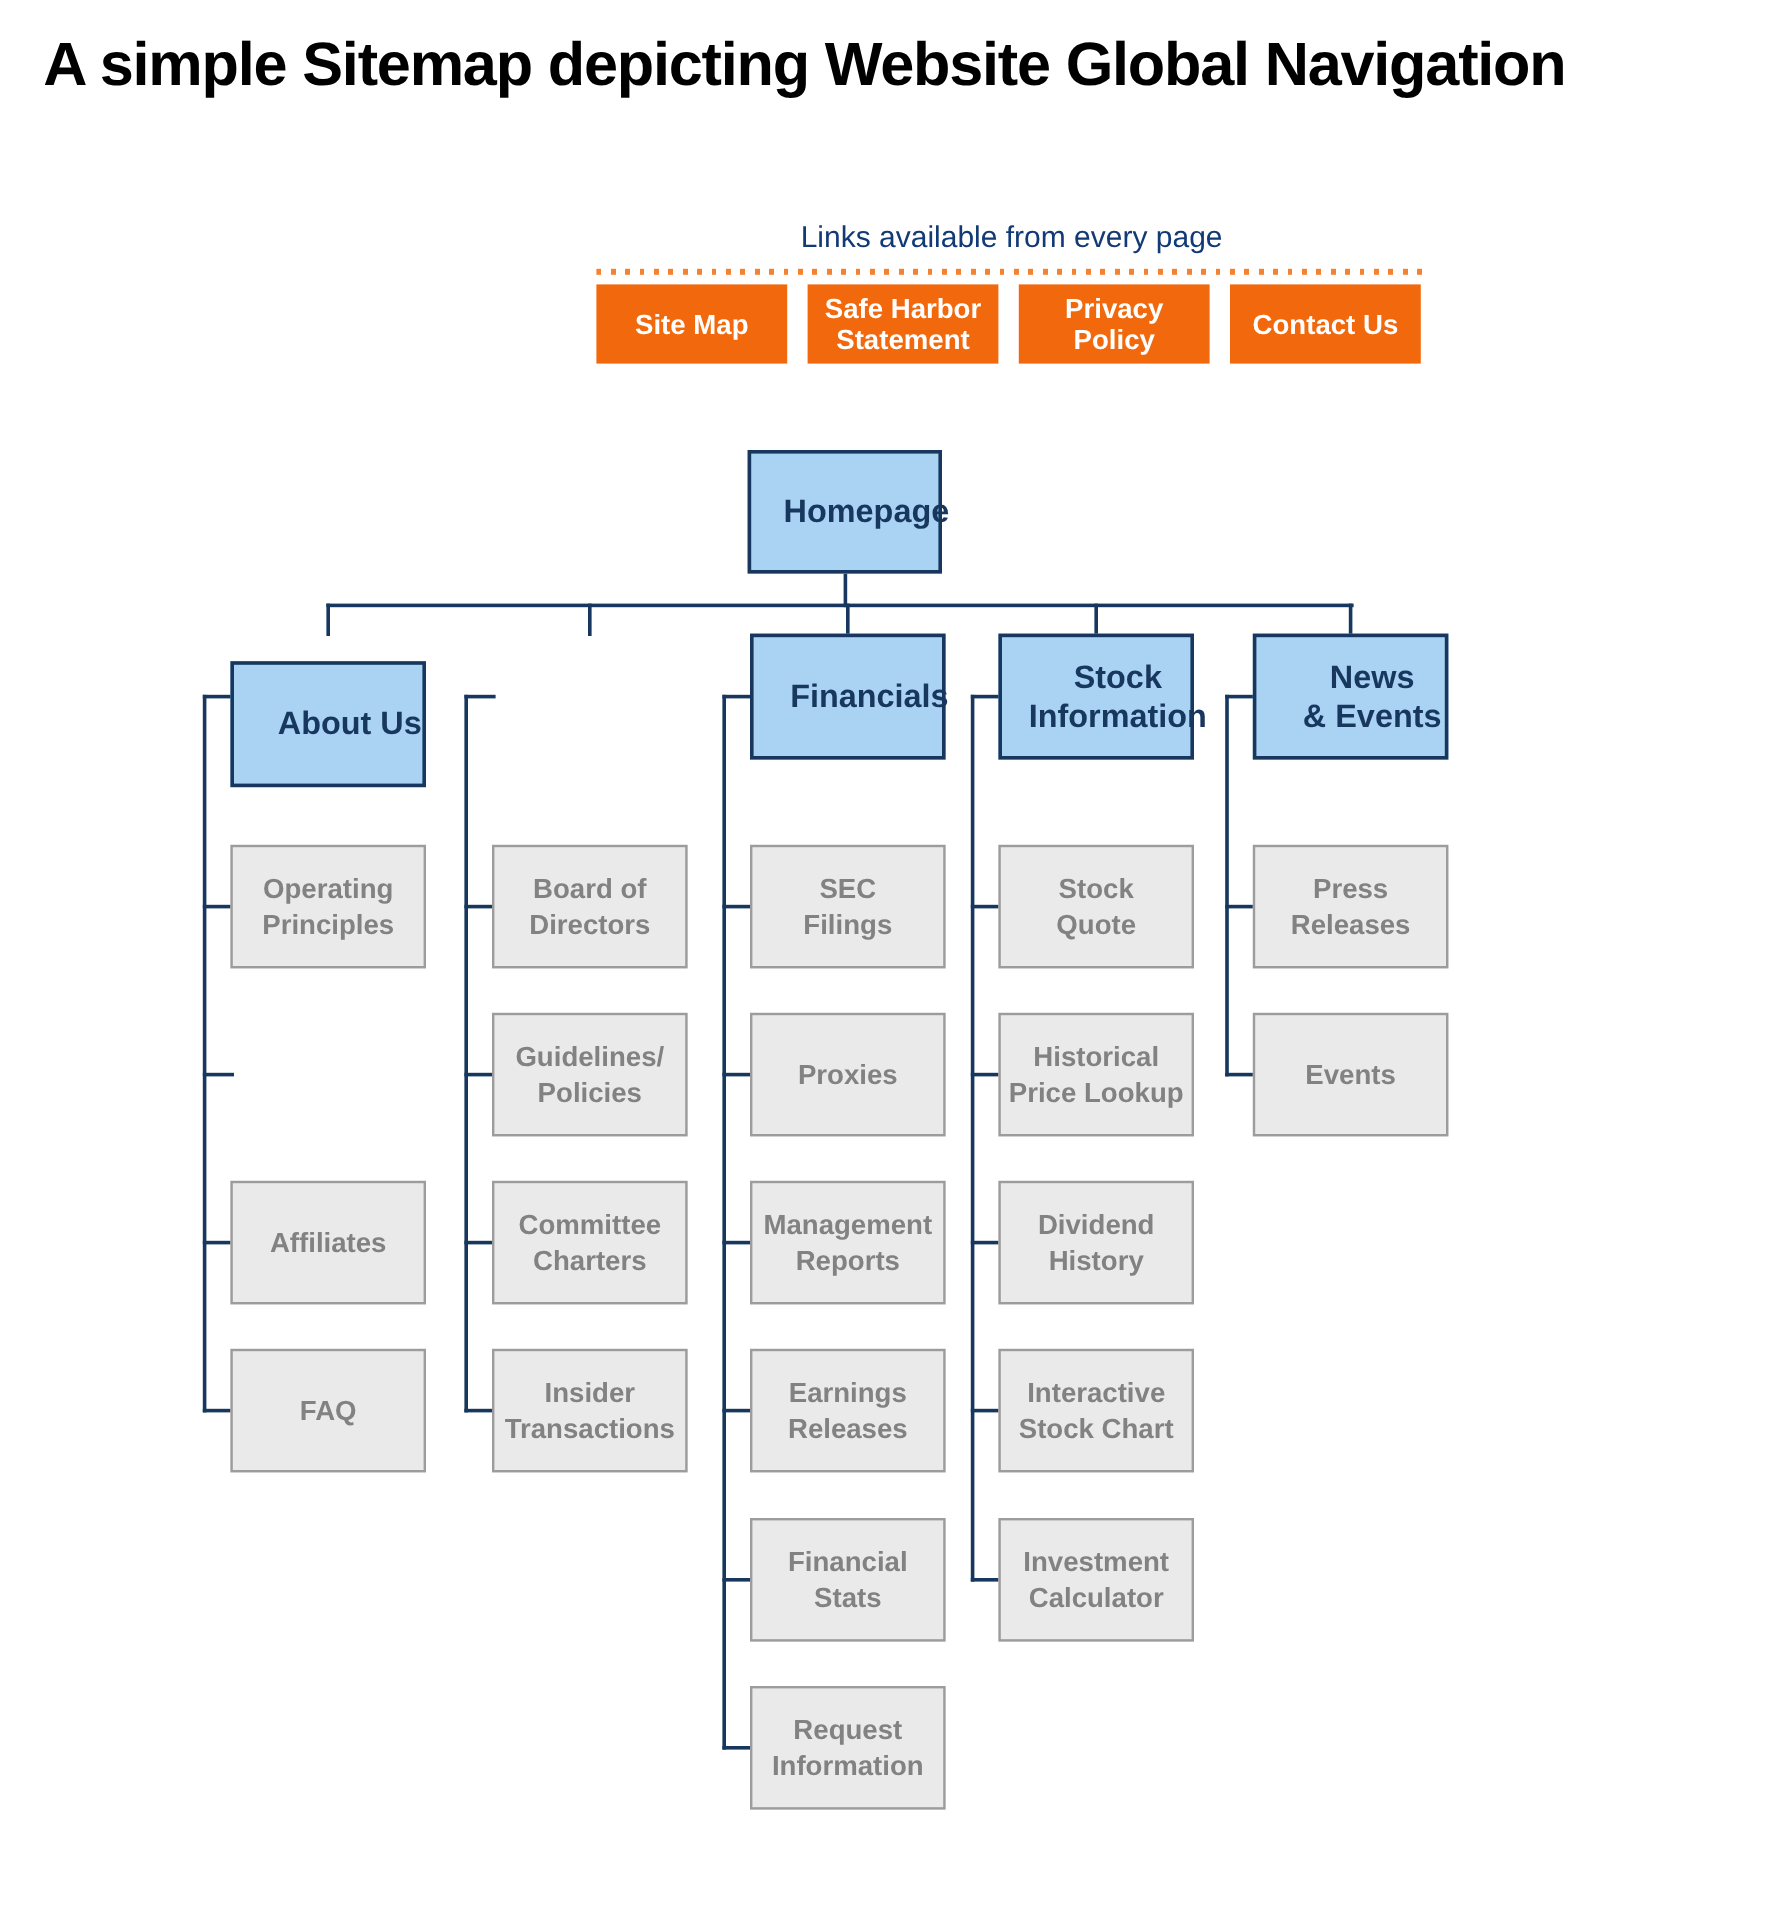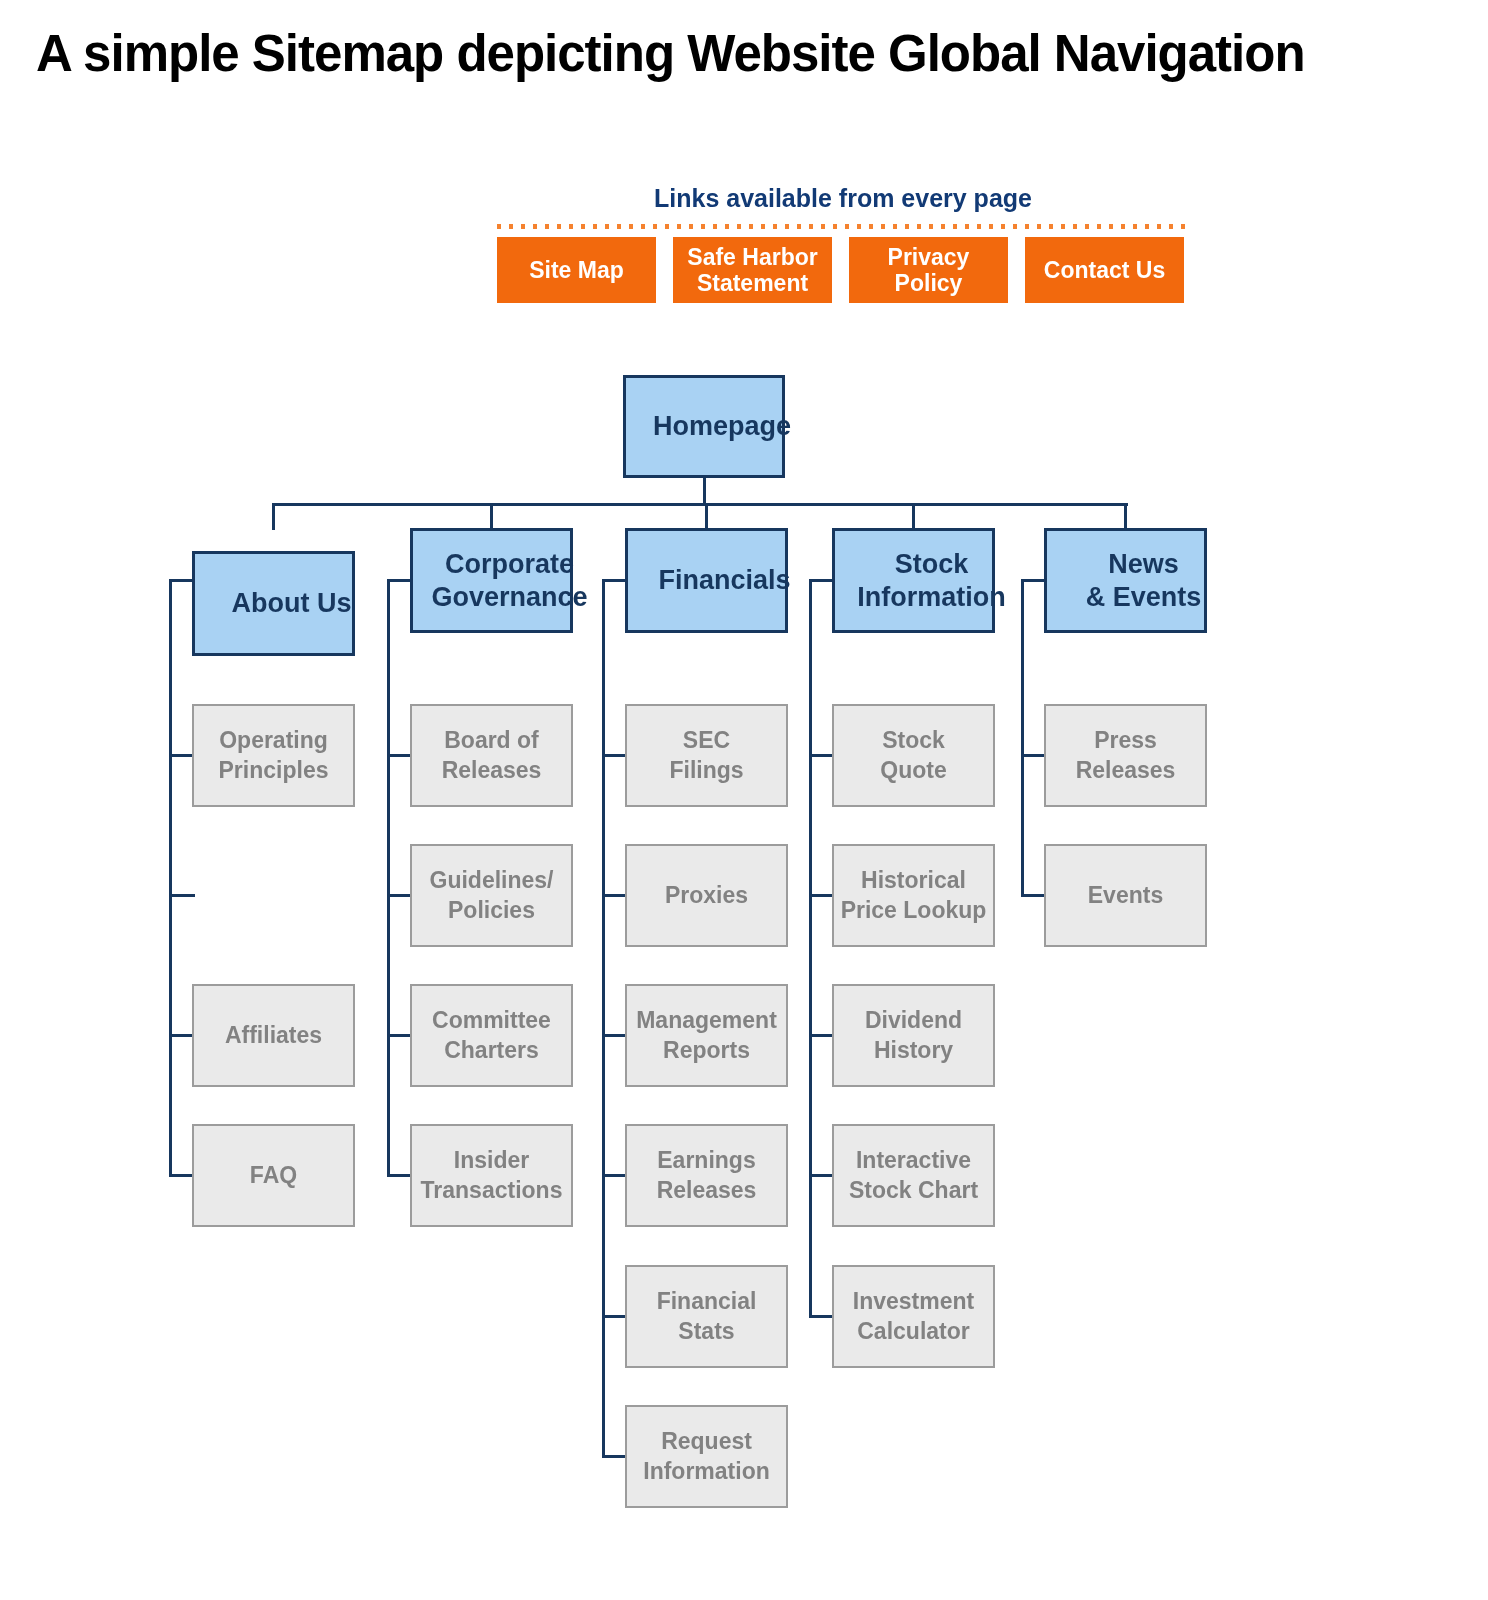--- a/index.html
+++ b/index.html
@@ -26,21 +26,21 @@
     letter-spacing: -1px;
     white-space: nowrap;
   }
   .gl-heading {
     position: absolute;
     left: 497px;
     top: 184px;
     width: 692px;
     text-align: center;
     font-size: 25px;
-    font-weight: bold;
+    font-weight: normal;
     color: #123a75;
   }
   .dotted-line {
     position: absolute;
     left: 497px;
     top: 224px;
     width: 692px;
     height: 5px;
     background: repeating-linear-gradient(to right, #f5822e 0px, #f5822e 4px, transparent 4px, transparent 12px);
   }
@@ -148,35 +148,33 @@
   <div class="ln" style="left:809px;top:1315px;width:26px;height:3px"></div>
 
   <div class="ln" style="left:1021px;top:579px;width:26px;height:3px"></div>
   <div class="ln" style="left:1021px;top:579px;width:3px;height:318px"></div>
   <div class="ln" style="left:1021px;top:754px;width:26px;height:3px"></div>
   <div class="ln" style="left:1021px;top:894px;width:26px;height:3px"></div>
 
   <div class="node blue" style="left:623px;top:375px;width:162px;height:103px">Homepage</div>
 
   <div class="node blue" style="left:192px;top:551px;width:163px;height:105px">About Us</div>
-  <div class="node blue" style="left:410px;top:528px;width:163px;height:105px">Corporate
-Governance</div>
   <div class="node blue" style="left:625px;top:528px;width:163px;height:105px">Financials</div>
   <div class="node blue" style="left:832px;top:528px;width:163px;height:105px">Stock
 Information</div>
   <div class="node blue" style="left:1044px;top:528px;width:163px;height:105px">News
 &amp; Events</div>
 
   <div class="node gray" style="left:192px;top:704px;width:163px;height:103px">Operating
 Principles</div>
   <div class="node gray" style="left:192px;top:984px;width:163px;height:103px">Affiliates</div>
   <div class="node gray" style="left:192px;top:1124px;width:163px;height:103px">FAQ</div>
 
   <div class="node gray" style="left:410px;top:704px;width:163px;height:103px">Board of
-Releases</div>
+Directors</div>
   <div class="node gray" style="left:410px;top:844px;width:163px;height:103px">Guidelines/
 Policies</div>
   <div class="node gray" style="left:410px;top:984px;width:163px;height:103px">Committee
 Charters</div>
   <div class="node gray" style="left:410px;top:1124px;width:163px;height:103px">Insider
 Transactions</div>
 
   <div class="node gray" style="left:625px;top:844px;width:163px;height:103px">Proxies</div>
   <div class="node gray" style="left:625px;top:704px;width:163px;height:103px">SEC
 Filings</div>

